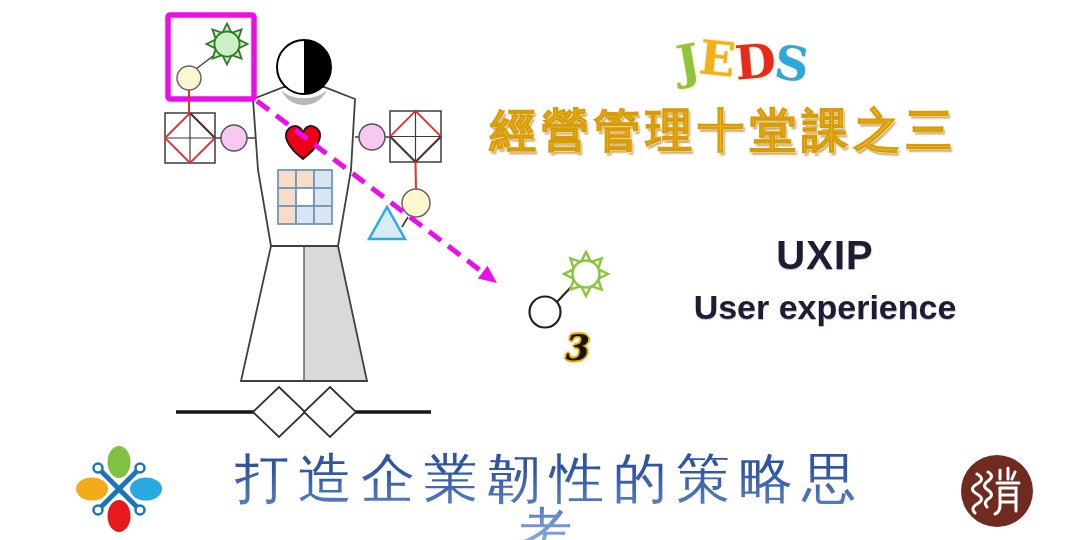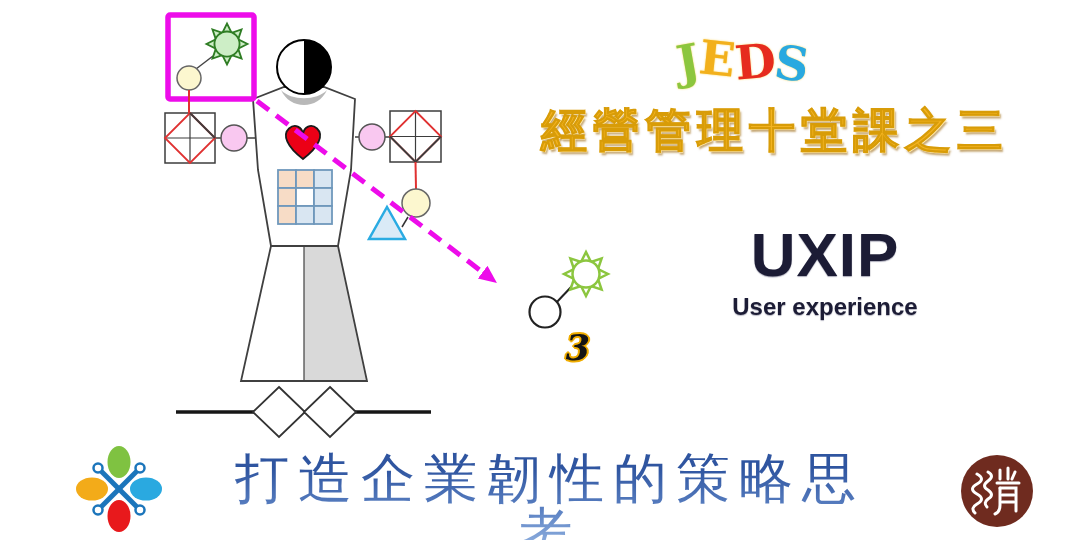--- a/index.html
+++ b/index.html
@@ -11,32 +11,32 @@
   #jeds{left:648px;top:36px;width:190px;text-align:center;
         font-family:"DejaVu Serif","Liberation Serif",serif;
         font-weight:bold;font-size:47px;line-height:52px;}
   #jeds .jl{display:inline-block;text-shadow:0 0 2px rgba(250,205,60,.85);}
   #jeds .j0{color:#8cc63e;transform:rotate(-10deg);}
   #jeds .j1{color:#f2b01c;transform:rotate(6deg) translateY(-3px);}
   #jeds .j2{color:#e62b1e;transform:rotate(-5deg);}
   #jeds .j3{color:#2aa9e0;transform:rotate(8deg) translateY(2px);}
 
   
-  #course-title{left:490px;top:100px;width:570px;text-align:center;
+  #course-title{left:490px;top:100px;width:570px;
         font-family:"DejaVu Serif","Liberation Serif",serif;
         font-size:46px;font-weight:bold;letter-spacing:6px;
         color:#f3b320;
         text-shadow:1px 1px 0 #ffe8a8, 2px 3px 2px rgba(150,95,0,.55);
         -webkit-text-stroke:0.8px #d89c08;}
 
   
   #uxip{left:625px;top:226px;width:400px;text-align:center;color:#1c1c35;}
-  #uxip .acr{font-size:62px;font-weight:800;letter-spacing:1px;line-height:58px;
+  #uxip .acr{font-size:40px;font-weight:800;letter-spacing:1px;line-height:58px;
              text-shadow:0 1px 1px rgba(20,20,60,.35);}
-  #uxip .ln{font-size:24px;font-weight:700;line-height:46px;
+  #uxip .ln{font-size:34px;font-weight:700;line-height:46px;
             text-shadow:0 1px 1px rgba(20,20,60,.3);}
 
   
   #step3{left:554px;top:327px;width:48px;text-align:center;
          font-family:"DejaVu Serif","Liberation Serif",serif;
          font-size:35px;font-weight:bold;font-style:italic;color:#141414;
          text-shadow:-2px 0 #f0ad00,2px 0 #f0ad00,0 -2px #f0ad00,0 2px #f0ad00,
                      -1px -1px #f0ad00,1px 1px #f0ad00,1px -1px #f0ad00,-1px 1px #f0ad00;}
 
   

